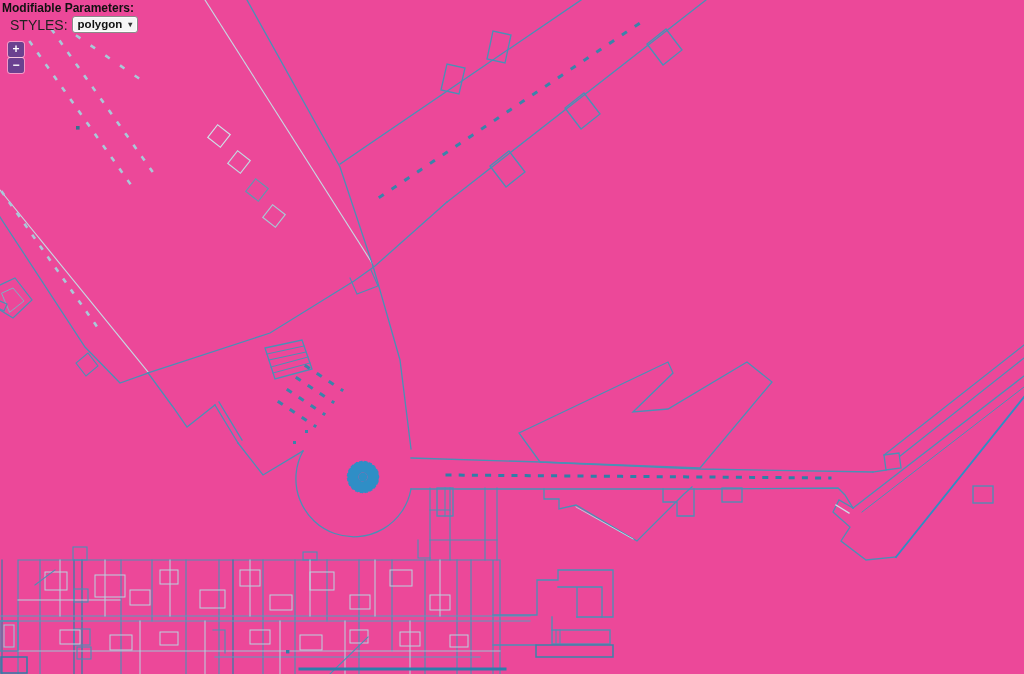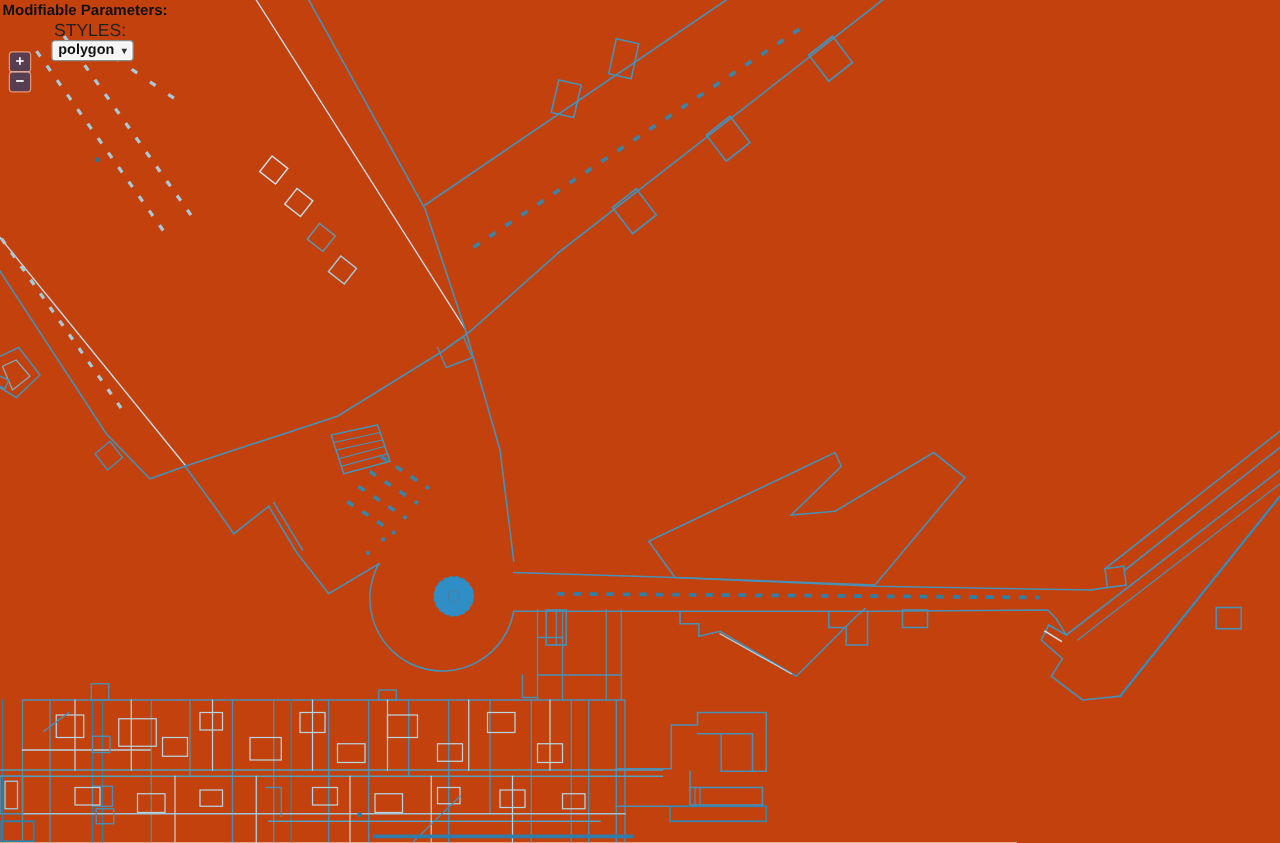--- a/index.html
+++ b/index.html
@@ -1,22 +1,22 @@
 <!DOCTYPE html>
 <html><head>
 <meta charset="utf-8">
 <style>
   html,body{margin:0;padding:0;width:1024px;height:674px;overflow:hidden;background:#fff;
     font-family:"Liberation Sans",sans-serif;}
-  #stage{position:relative;width:1024px;height:674px;background:#c2410c;}
+  #stage{position:relative;width:1024px;height:674px;background:#ec4899;}
   #map-canvas{position:absolute;left:0;top:0;}
   
   #hdr{position:absolute;left:2px;top:1px;z-index:10;}
   #hdr .title{font-size:12px;font-weight:bold;color:#111;line-height:14px;}
-  #hdr .styles-row{margin-left:8px;margin-top:1px;display:flex;align-items:center;font-size:14px;color:#222;flex-direction:column;}
+  #hdr .styles-row{margin-left:8px;margin-top:1px;display:flex;align-items:center;font-size:14px;color:#222;}
   .select-box{display:inline-flex;align-items:center;gap:6px;margin-left:4px;
     border:1px solid #8a8a8a;border-radius:3px;background:#f5f5f5;
     padding:1px 5px 2px 5px;font-size:11.5px;color:#111;cursor:default;
     box-shadow:inset 0 0 0 1px #fdfdfd;font-weight:bold;}
   .select-box .arrow{font-size:8px;color:#333;}
   
   #zoomctl{position:absolute;left:8px;top:42px;z-index:10;display:flex;flex-direction:column;gap:1px;}
   .zbtn{width:16px;height:15px;background:rgba(0,60,136,0.55);color:#fff;font-weight:bold;
     font-size:12px;line-height:14px;text-align:center;border-radius:2px;cursor:pointer;
     outline:1px solid rgba(255,255,255,0.45);}

